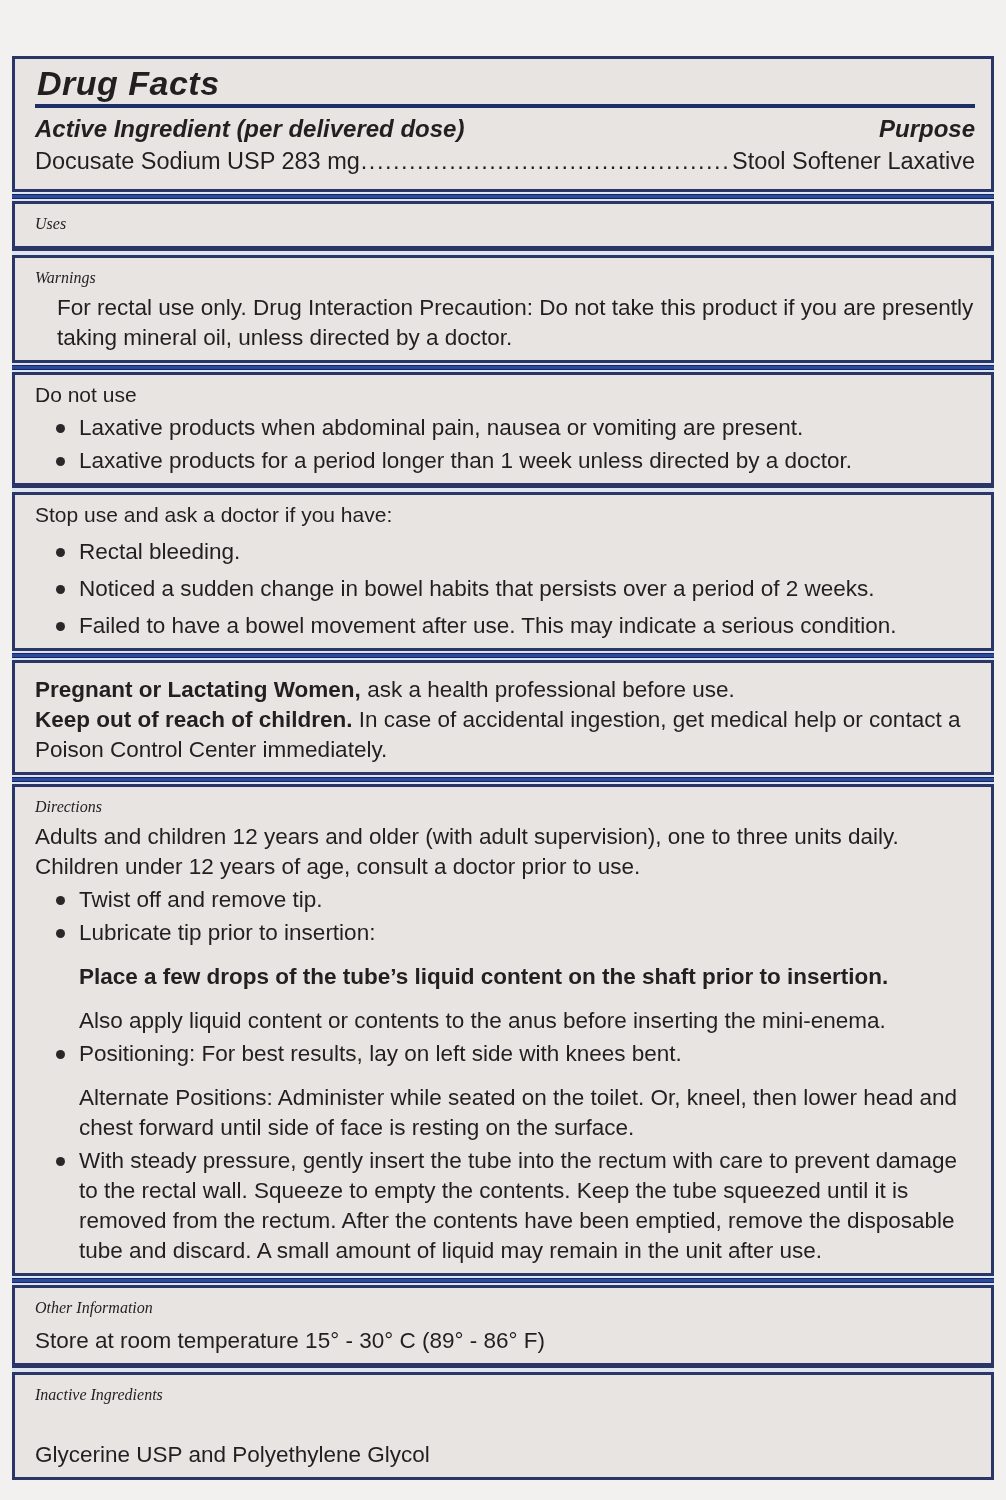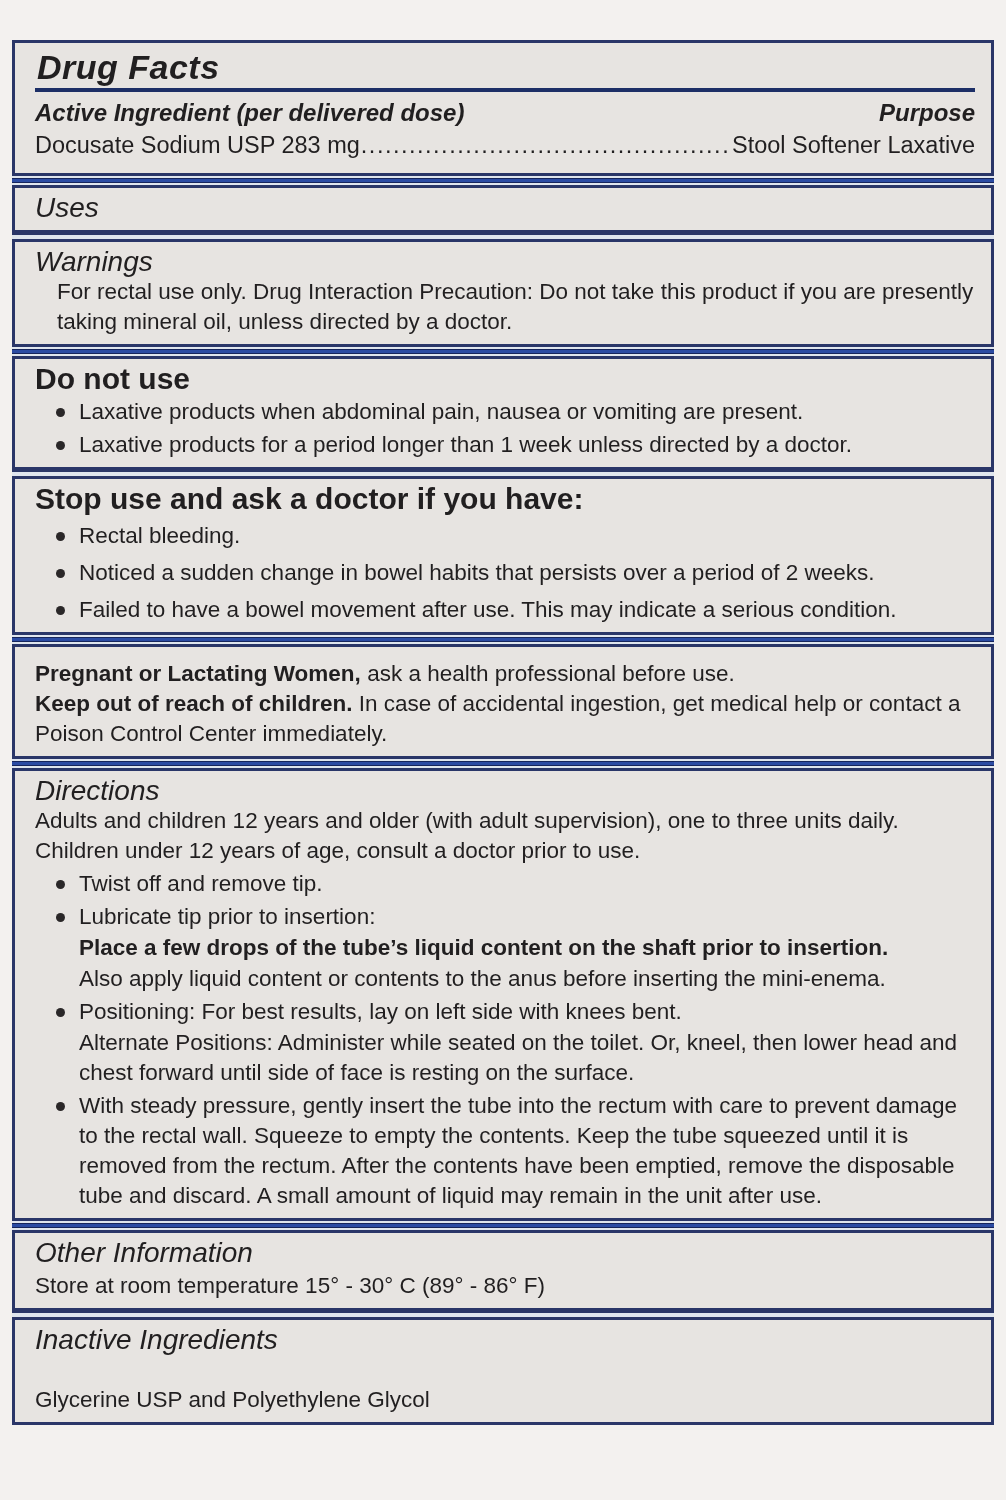--- a/index.html
+++ b/index.html
@@ -5,21 +5,21 @@
   * { margin: 0; padding: 0; box-sizing: border-box; }
   html, body {
     width: 1006px; height: 1500px;
     background: #f3f1ef;
     font-family: "Liberation Sans", sans-serif;
     color: #211f20;
     overflow: hidden;
   }
   .label-wrap {
     position: absolute;
-    left: 12px; top: 40px;
+    left: 12px; top: 56px;
     width: 982px;
     background: #eef1f5;
   }
   .box {
     background: #e7e4e1;
     border: 3px solid #2a3668;
     padding: 5px 16px 7px 20px;
     font-size: 22.5px;
     line-height: 30px;
   }
@@ -39,31 +39,32 @@
     font-size: 34px;
     font-style: italic;
     font-weight: bold;
     letter-spacing: 0.5px;
     padding: 4px 0 6px 2px;
     border-bottom: 4px solid #1d2f66;
     margin-bottom: 6px;
   }
   .hd-italic {
     font-style: italic;
-    font-size: 28px;
+    font-size: 16px;
     font-weight: normal;
+    font-family: Liberation Serif, serif;
   }
   .hd-bold-italic {
     font-style: italic;
     font-size: 24px;
     font-weight: bold;
   }
   .hd-plain {
-    font-size: 30px;
-    font-weight: bold;
+    font-size: 21px;
+    font-weight: normal;
   }
   .active-row {
     display: flex;
     justify-content: space-between;
     align-items: flex-end;
     margin-top: 2px;
   }
   .dose-row {
     display: flex;
     align-items: baseline;
@@ -89,21 +90,21 @@
   .bullet::before {
     content: "";
     position: absolute;
     left: 7px; top: 11px;
     width: 9px; height: 9px;
     border-radius: 50%;
     background: #2a2728;
   }
   .indent { margin-left: 22px; }
   .b { font-weight: bold; }
-  .sub { margin-top: 1px; }
+  .sub { margin-top: 14px; }
   .stop-box .bullet { margin-top: 7px; }
   .preg-box { padding-top: 12px; }
   .inactive-box .body-line { margin-top: 30px; }
   .other-box .body-line { margin-top: 3px; }
 </style>
 </head>
 <body>
 
 <div class="label-wrap">
 

